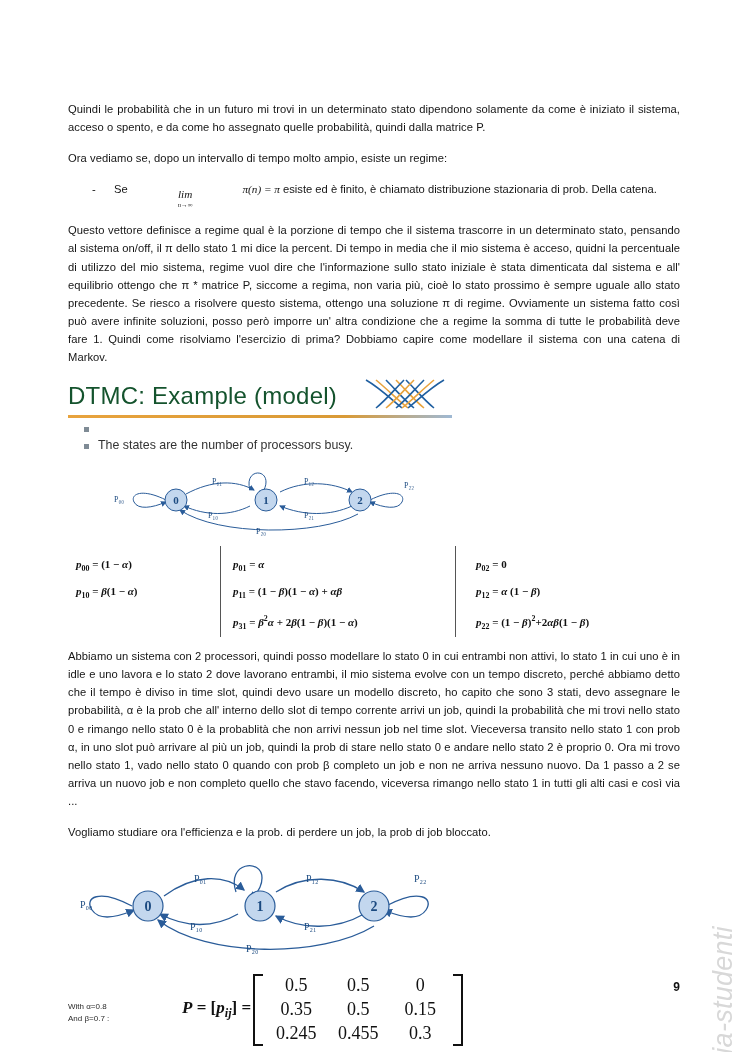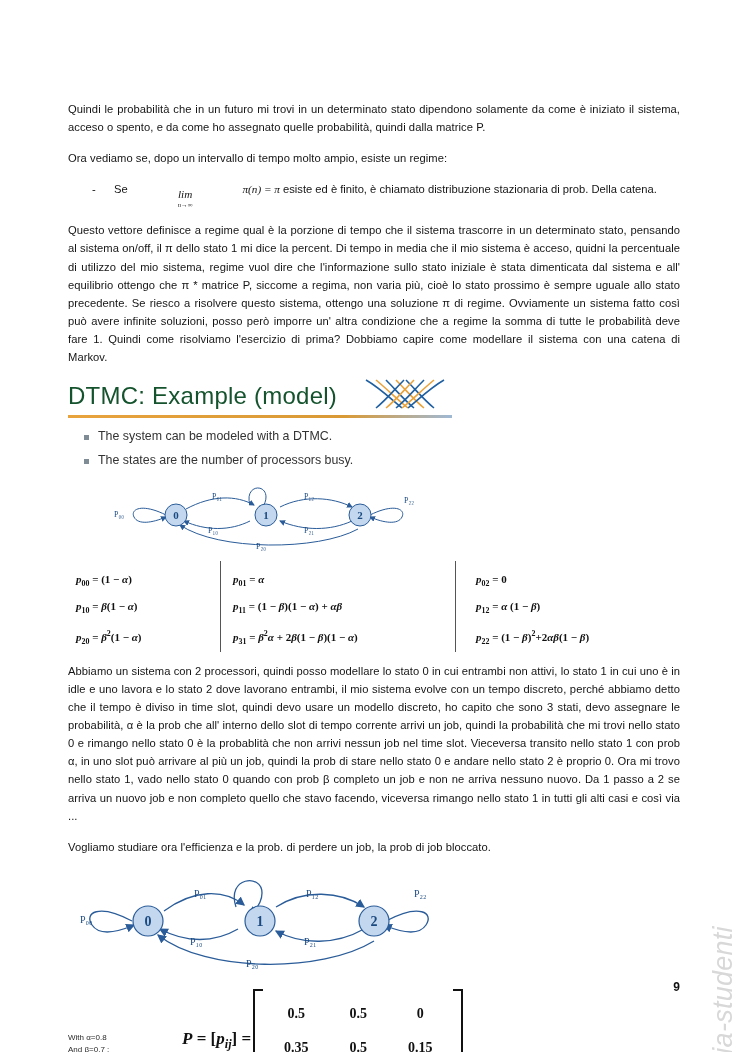--- a/index.html
+++ b/index.html
@@ -166,24 +166,23 @@
   }
   .brk.l { border-left: 2px solid #111; }
   .brk.r { border-right: 2px solid #111; }
   .mat {
     display: inline-block;
   }
   .mat .mrow { display: flex; }
   .mat .mcell {
     width: 62px;
     text-align: center;
-    font-size: 14px;
-    font-weight: bold;
+    font-size: 18px;
+    font-weight: normal;
     line-height: 1.32;
-    margin-top: 16px;
   }
   .bracket-grp { display: flex; align-items: stretch; }
 
   
   .watermark {
     position: absolute;
     right: 36px;
     top: 500px;
     transform-origin: right top;
     transform: rotate(-90deg) translate(-100%, 0);
@@ -248,21 +247,20 @@
             <path d="M52,2 C42,12 34,22 24,30" stroke="#e8a33d"></path>
             <path d="M42,2 C32,12 24,22 14,30" stroke="#1f5fa0"></path>
           </g>
         </svg>
       </div>
       <div class="slide-rule"></div>
 
       <ul class="bullets">
         <li>
           <span class="sqbullet"></span>
-          <span>The system can be modeled with a DTMC.</span>
         </li>
         <li>
           <span class="sqbullet"></span>
           <span>The states are the number of processors busy.</span>
         </li>
       </ul>
 
       <div class="diagram-wrap diagram1">
         <svg width="320" height="76" viewBox="0 0 320 76">
           <g fill="none" stroke="#2a5c99" stroke-width="1">
@@ -306,23 +304,20 @@
         </svg>
       </div>
 
       <div class="formula-block">
         <div class="fcol c0">
           <div class="frow">
             <i>p</i><sub>00</sub> = (1 − <i>α</i>)
           </div>
           <div class="frow">
             <i>p</i><sub>10</sub> = <i>β</i>(1 − <i>α</i>)
-          </div>
-          <div class="frow">
-            <i>p</i><sub>20</sub> = <i>β</i><sup>2</sup>(1 − <i>α</i>)
           </div>
         </div>
         <div class="fcol c1">
           <div class="frow">
             <i>p</i><sub>01</sub> = <i>α</i>
           </div>
           <div class="frow">
             <i>p</i><sub>11</sub> = (1 − <i>β</i>)(1 − <i>α</i>) + <i>αβ</i>
           </div>
           <div class="frow">

